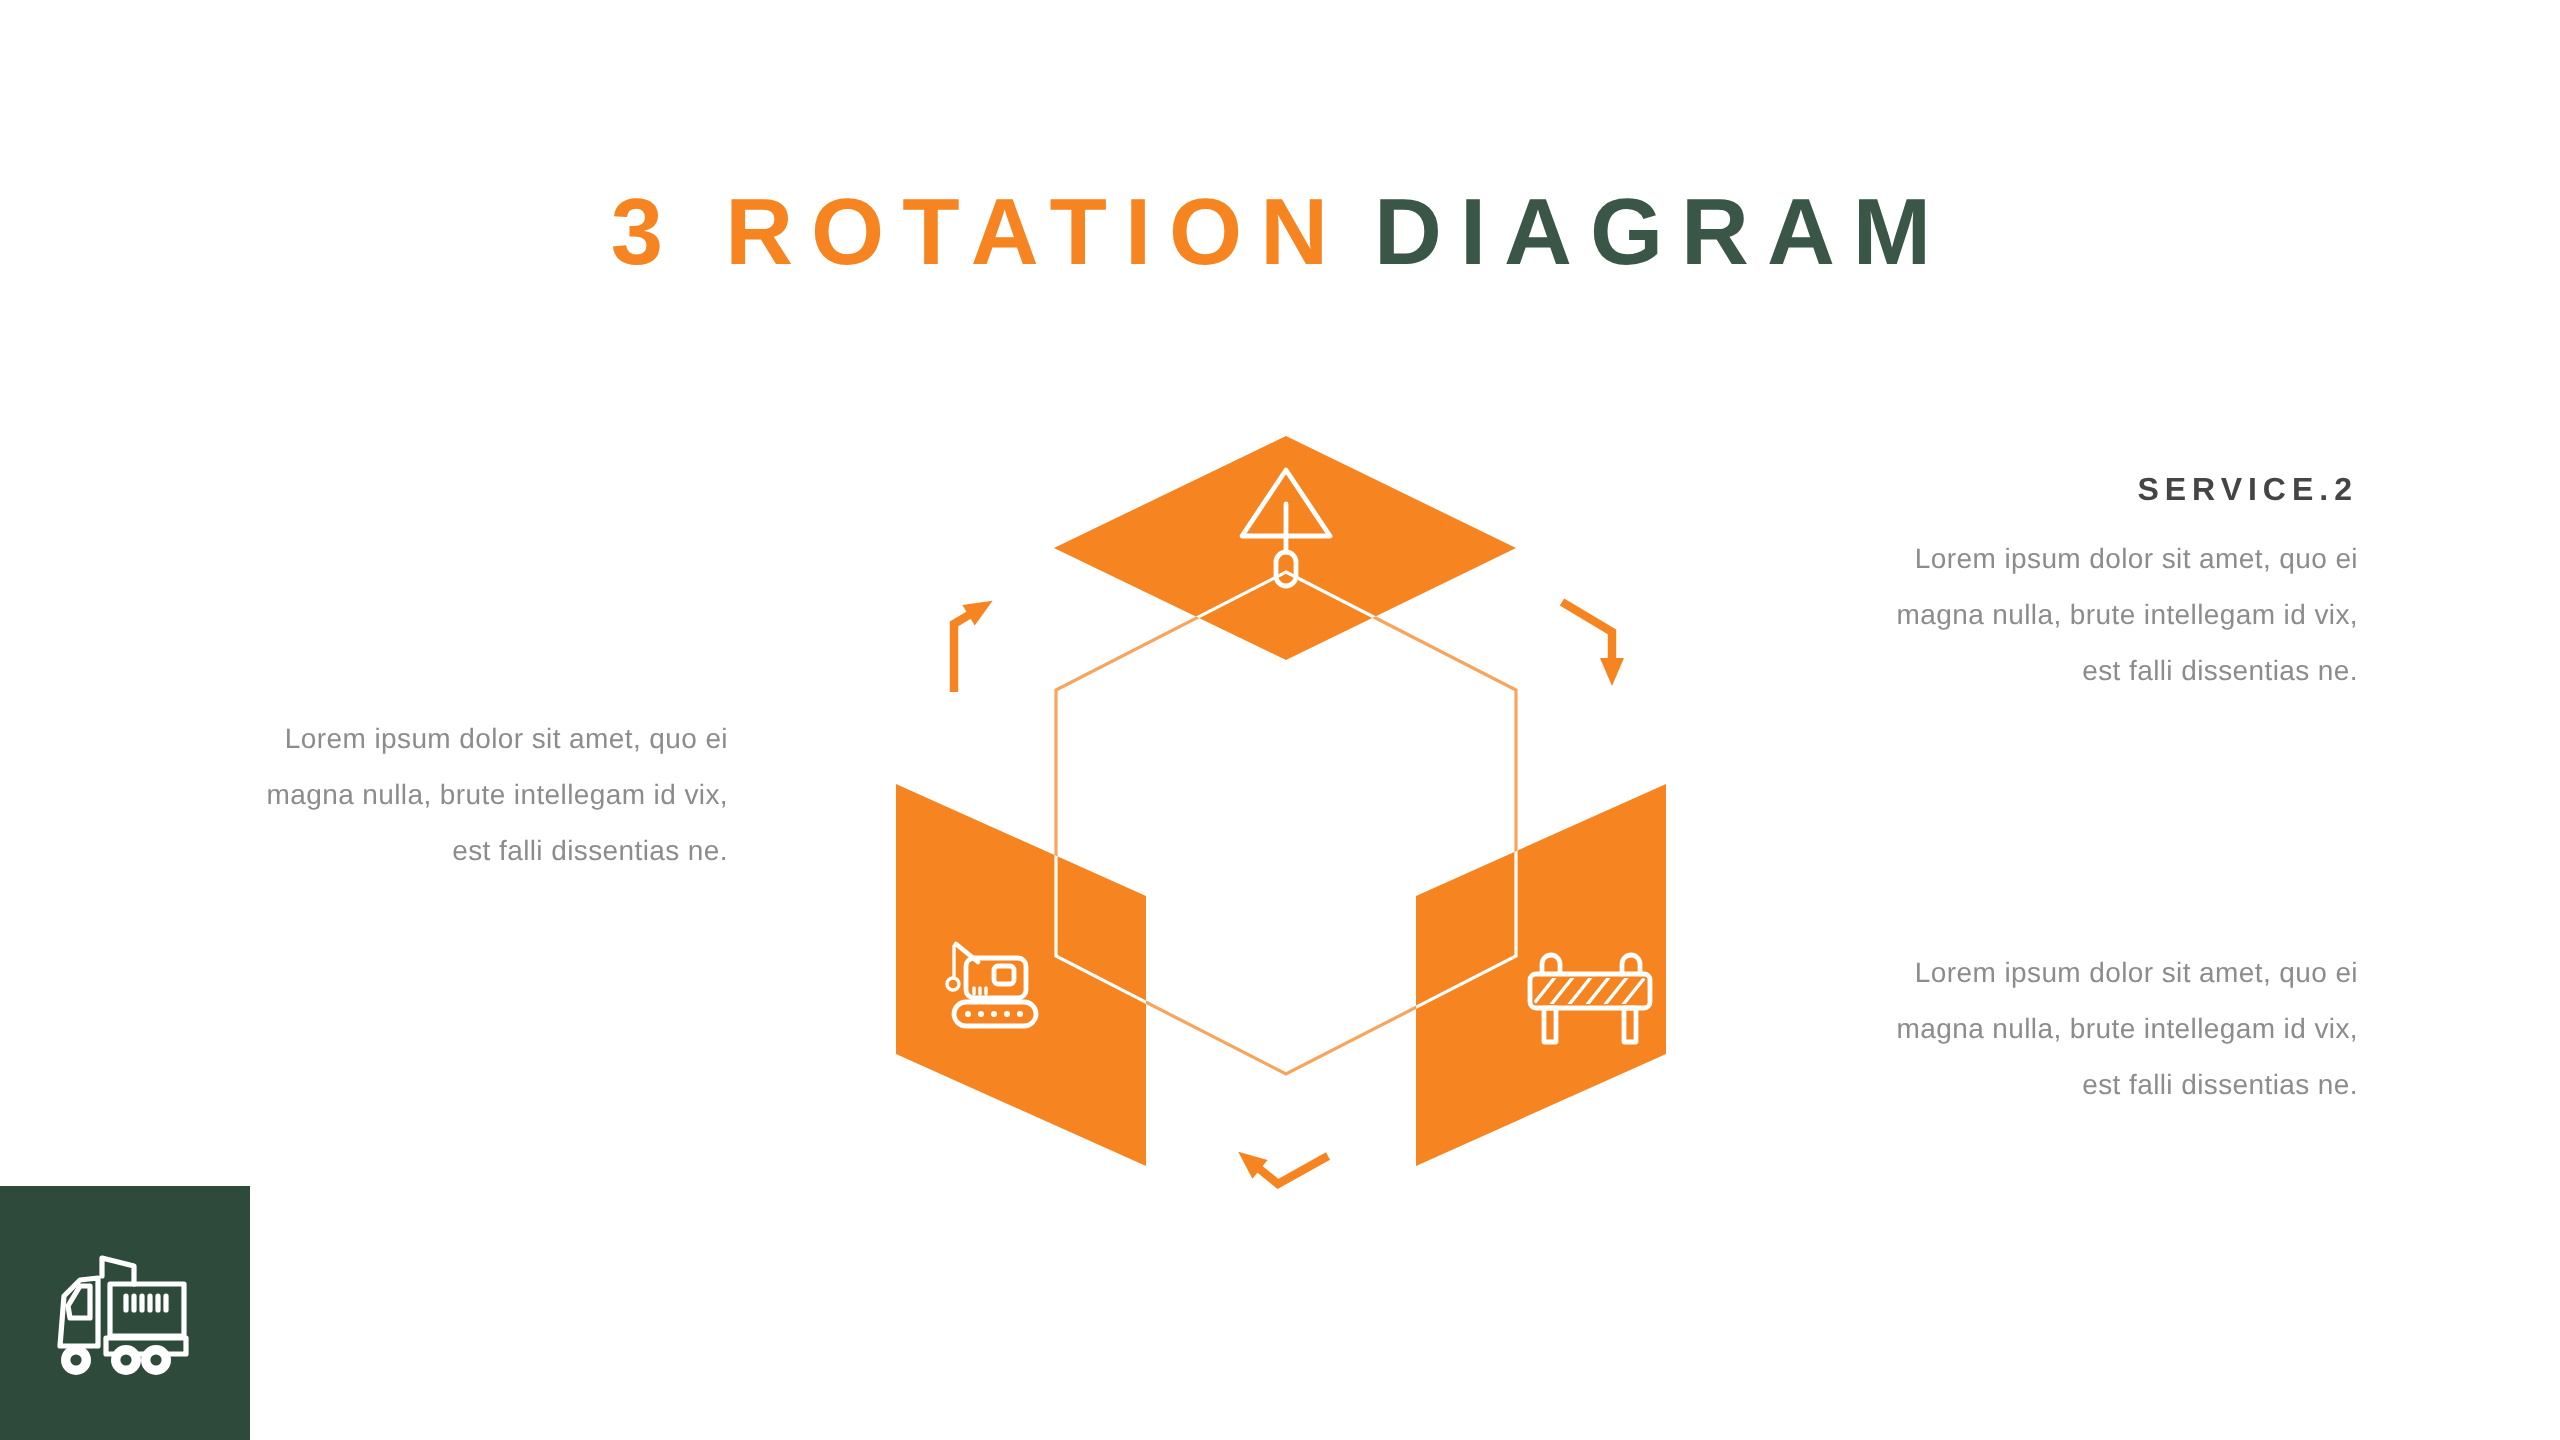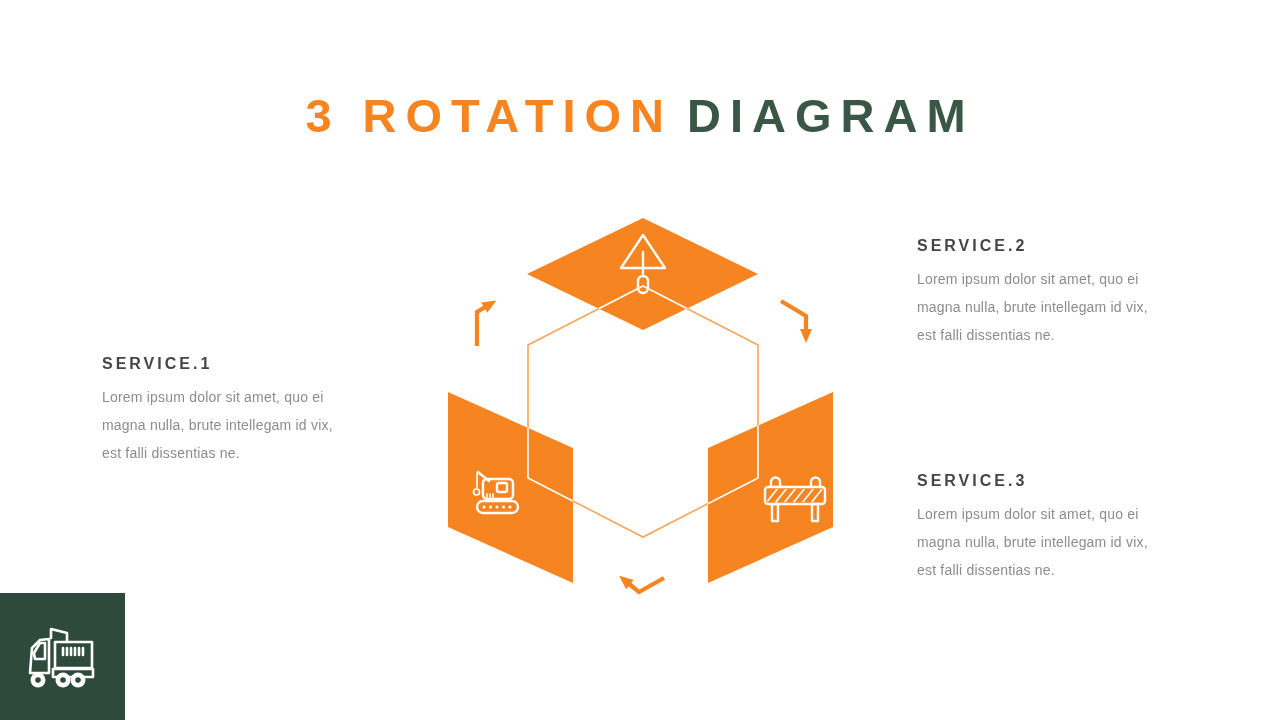--- a/index.html
+++ b/index.html
@@ -16,21 +16,21 @@
     font-family:"Liberation Sans", sans-serif;}
   .slide{position:relative;width:1280px;height:720px;background:#fff;}
 
   
   .title{position:absolute;left:0;top:88px;width:1280px;text-align:center;
     font-size:47px;font-weight:bold;letter-spacing:9px;white-space:nowrap;}
   .title .t1{color:var(--orange);margin-right:14px;}
   .title .t2{color:var(--green-title);}
 
   
-  .service{position:absolute;width:262px;text-align:left;}
+  .service{position:absolute;width:262px;text-align:right;}
   .svc-heading{font-size:16px;font-weight:bold;letter-spacing:3px;
     color:var(--heading);margin-bottom:10px;}
   .svc-line{font-size:14px;line-height:28px;color:var(--body);letter-spacing:.2px;}
   .s1{left:102px;top:355px;}
   .s2{left:917px;top:237px;}
   .s3{left:917px;top:472px;}
 
   
   .diagram{position:absolute;left:0;top:0;width:1280px;height:720px;}
   .fill-orange{fill:var(--orange);}
@@ -49,35 +49,33 @@
     stroke-linejoin:round;stroke-linecap:round;}
 </style>
 </head>
 <body>
 
 <div class="slide">
 
   <h1 class="title"><span class="t1">3 ROTATION</span><span class="t2">DIAGRAM</span></h1>
 
   <div class="service s1">
-    <div class="svc-heading">SERVICE.1</div>
     <div class="svc-line">Lorem ipsum dolor sit amet, quo ei</div>
     <div class="svc-line">magna nulla, brute intellegam id vix,</div>
     <div class="svc-line">est falli dissentias ne.</div>
   </div>
 
   <div class="service s2">
     <div class="svc-heading">SERVICE.2</div>
     <div class="svc-line">Lorem ipsum dolor sit amet, quo ei</div>
     <div class="svc-line">magna nulla, brute intellegam id vix,</div>
     <div class="svc-line">est falli dissentias ne.</div>
   </div>
 
   <div class="service s3">
-    <div class="svc-heading">SERVICE.3</div>
     <div class="svc-line">Lorem ipsum dolor sit amet, quo ei</div>
     <div class="svc-line">magna nulla, brute intellegam id vix,</div>
     <div class="svc-line">est falli dissentias ne.</div>
   </div>
 
   <svg class="diagram" viewBox="0 0 1280 720" aria-hidden="true">
     <defs>
       <clipPath id="shapesClip">
         <polygon points="643,218 758,274 643,330 527,274"></polygon>
         <polygon points="448,392 573,448 573,583 448,527"></polygon>

